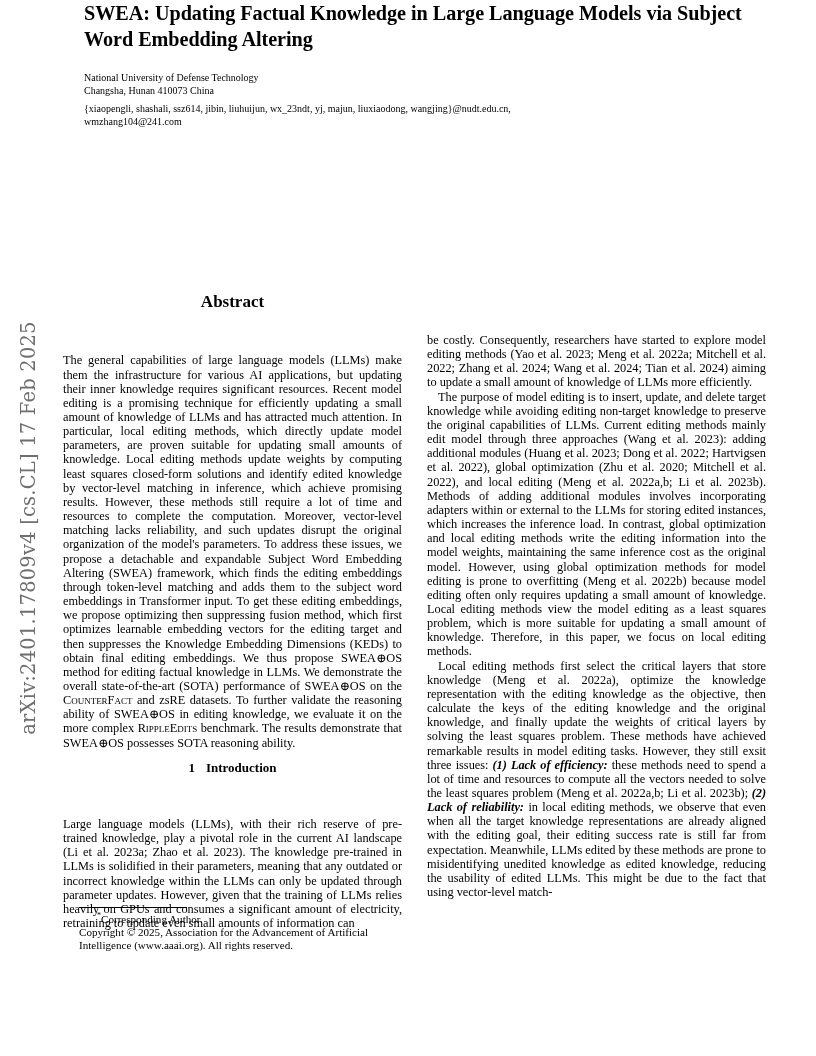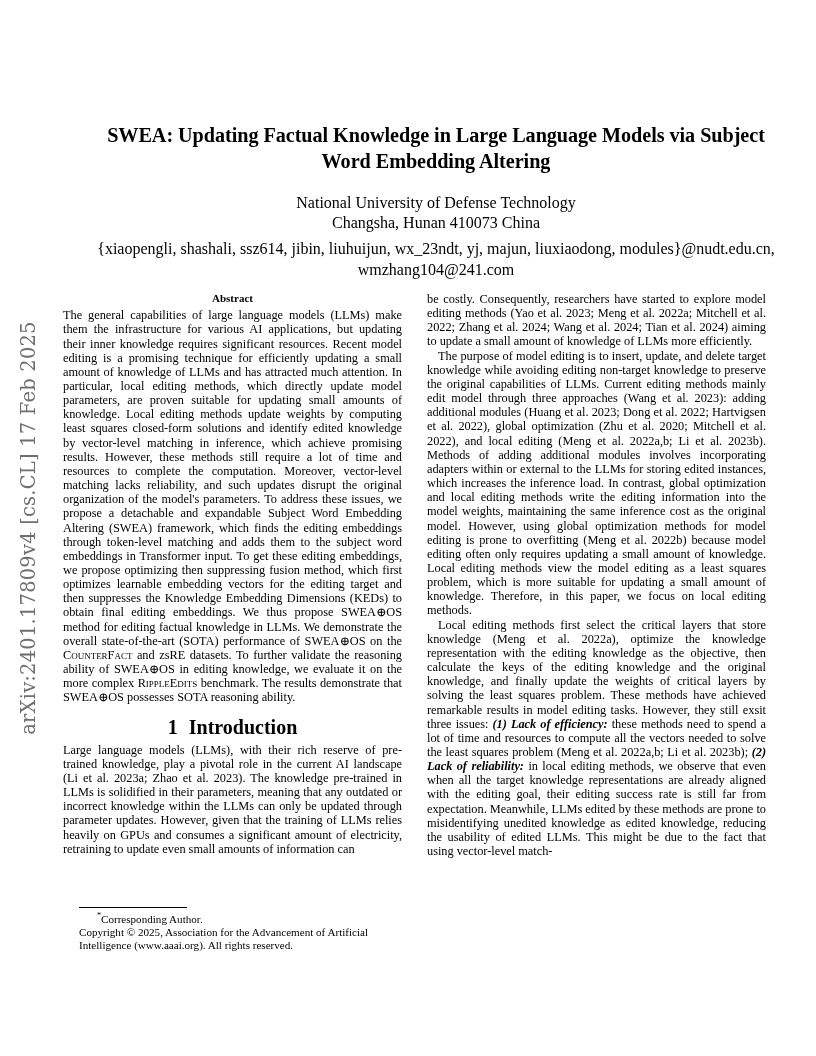--- a/index.html
+++ b/index.html
@@ -43,42 +43,40 @@
     position: absolute;
     left: 56px;
     top: 0;
     width: 760px;
     height: 1056px;
     padding: 0;
   }
 
   
   #header {
-    padding-top: 122px;
     width: 704px;
     margin: 0 auto;
-    text-align: center;
   }
   #paper-title {
     font-size: 20.2px;
     font-weight: bold;
     line-height: 1.30;
     margin: 0;
     letter-spacing: -0.05px;
   }
   #author-list {
     margin-top: 18px;
     font-size: 16.3px;
     font-weight: bold;
     line-height: 1.32;
     letter-spacing: -0.1px;
   }
   #author-list sup { font-size: 10px; vertical-align: super; font-weight: bold;}
   .affil-line {
-    font-size: 16px;
+    font-size: 10px;
     line-height: 1.30;
     margin-top: 0px;
   }
   #affil-org { margin-top: 7px; }
   #email-line-1 { margin-top: 5px; }
 
   
   #columns {
     position: absolute;
     top: 292px;
@@ -88,45 +86,45 @@
     display: flex;
     gap: 25px;
   }
   .column {
     width: 339px;
     position: relative;
   }
 
   h2.section-head {
     text-align: center;
-    font-size: 11px;
+    font-size: 17px;
     font-weight: bold;
     margin: 0 0 3px 0;
     line-height: 1.2;
   }
   h2.numbered-head {
     text-align: center;
-    font-size: 20px;
+    font-size: 13px;
     font-weight: bold;
     margin: 10px 0 3px 0;
     line-height: 1.25;
   }
   h2.numbered-head .secnum { margin-right: 11px; }
 
   p.para {
     margin: 0;
     font-size: 12.35px;
     line-height: 1.148;
     text-align: justify;
     text-justify: inter-word;
     hyphens: none;
     letter-spacing: -0.02px;
   }
   p.para + p.para { text-indent: 11px; }
-  p.noindent { text-indent: 0 !important; }
+  p.noindent { text-indent: 0 !important; margin-top: 41px; }
 
   .sc { font-variant: small-caps; }
   .bi { font-weight: bold; font-style: italic; }
 
   
   #footnote {
     position: absolute;
     left: 16px;
     bottom: 0px;
     width: 339px;
@@ -156,21 +154,21 @@
 <div id="page">
 
   <div id="header">
     <div id="paper-title">SWEA: Updating Factual Knowledge in Large Language Models via Subject Word Embedding Altering</div>
 
     <div id="author-list">
     </div>
 
     <div class="affil-line" id="affil-org">National University of Defense Technology</div>
     <div class="affil-line">Changsha, Hunan 410073 China</div>
-    <div class="affil-line" id="email-line-1">{xiaopengli, shashali, ssz614, jibin, liuhuijun, wx_23ndt, yj, majun, liuxiaodong, modules}@nudt.edu.cn,</div>
+    <div class="affil-line" id="email-line-1">{xiaopengli, shashali, ssz614, jibin, liuhuijun, wx_23ndt, yj, majun, liuxiaodong, wangjing}@nudt.edu.cn,</div>
     <div class="affil-line">wmzhang104@241.com</div>
   </div>
 
   <div id="columns">
 
     <div class="column">
 
       <h2 class="section-head">Abstract</h2>
 
       <p class="para noindent"><span>The general capabilities of large language models (LLMs) make them the infrastructure for various AI applications, but updating their inner knowledge requires significant resources. Recent model editing is a promising technique for efficiently updating a small amount of knowledge of LLMs and has attracted much attention. In particular, local editing methods, which directly update model parameters, are proven suitable for updating small amounts of knowledge. Local editing methods update weights by computing least squares closed-form solutions and identify edited knowledge by vector-level matching in inference, which achieve promising results. However, these methods still require a lot of time and resources to complete the computation. Moreover, vector-level matching lacks reliability, and such updates disrupt the original organization of the model's parameters. To address these issues, we propose a detachable and expandable Subject Word Embedding Altering (SWEA) framework, which finds the editing embeddings through token-level matching and adds them to the subject word embeddings in Transformer input. To get these editing embeddings, we propose optimizing then suppressing fusion method, which first optimizes learnable embedding vectors for the editing target and then suppresses the Knowledge Embedding Dimensions (KEDs) to obtain final editing embeddings. We thus propose SWEA⊕OS method for editing factual knowledge in LLMs. We demonstrate the overall state-of-the-art (SOTA) performance of SWEA⊕OS on the </span><span class="sc">CounterFact</span><span> and zsRE datasets. To further validate the reasoning ability of SWEA⊕OS in editing knowledge, we evaluate it on the more complex </span><span class="sc">RippleEdits</span><span> benchmark. The results demonstrate that SWEA⊕OS possesses SOTA reasoning ability.</span></p>

